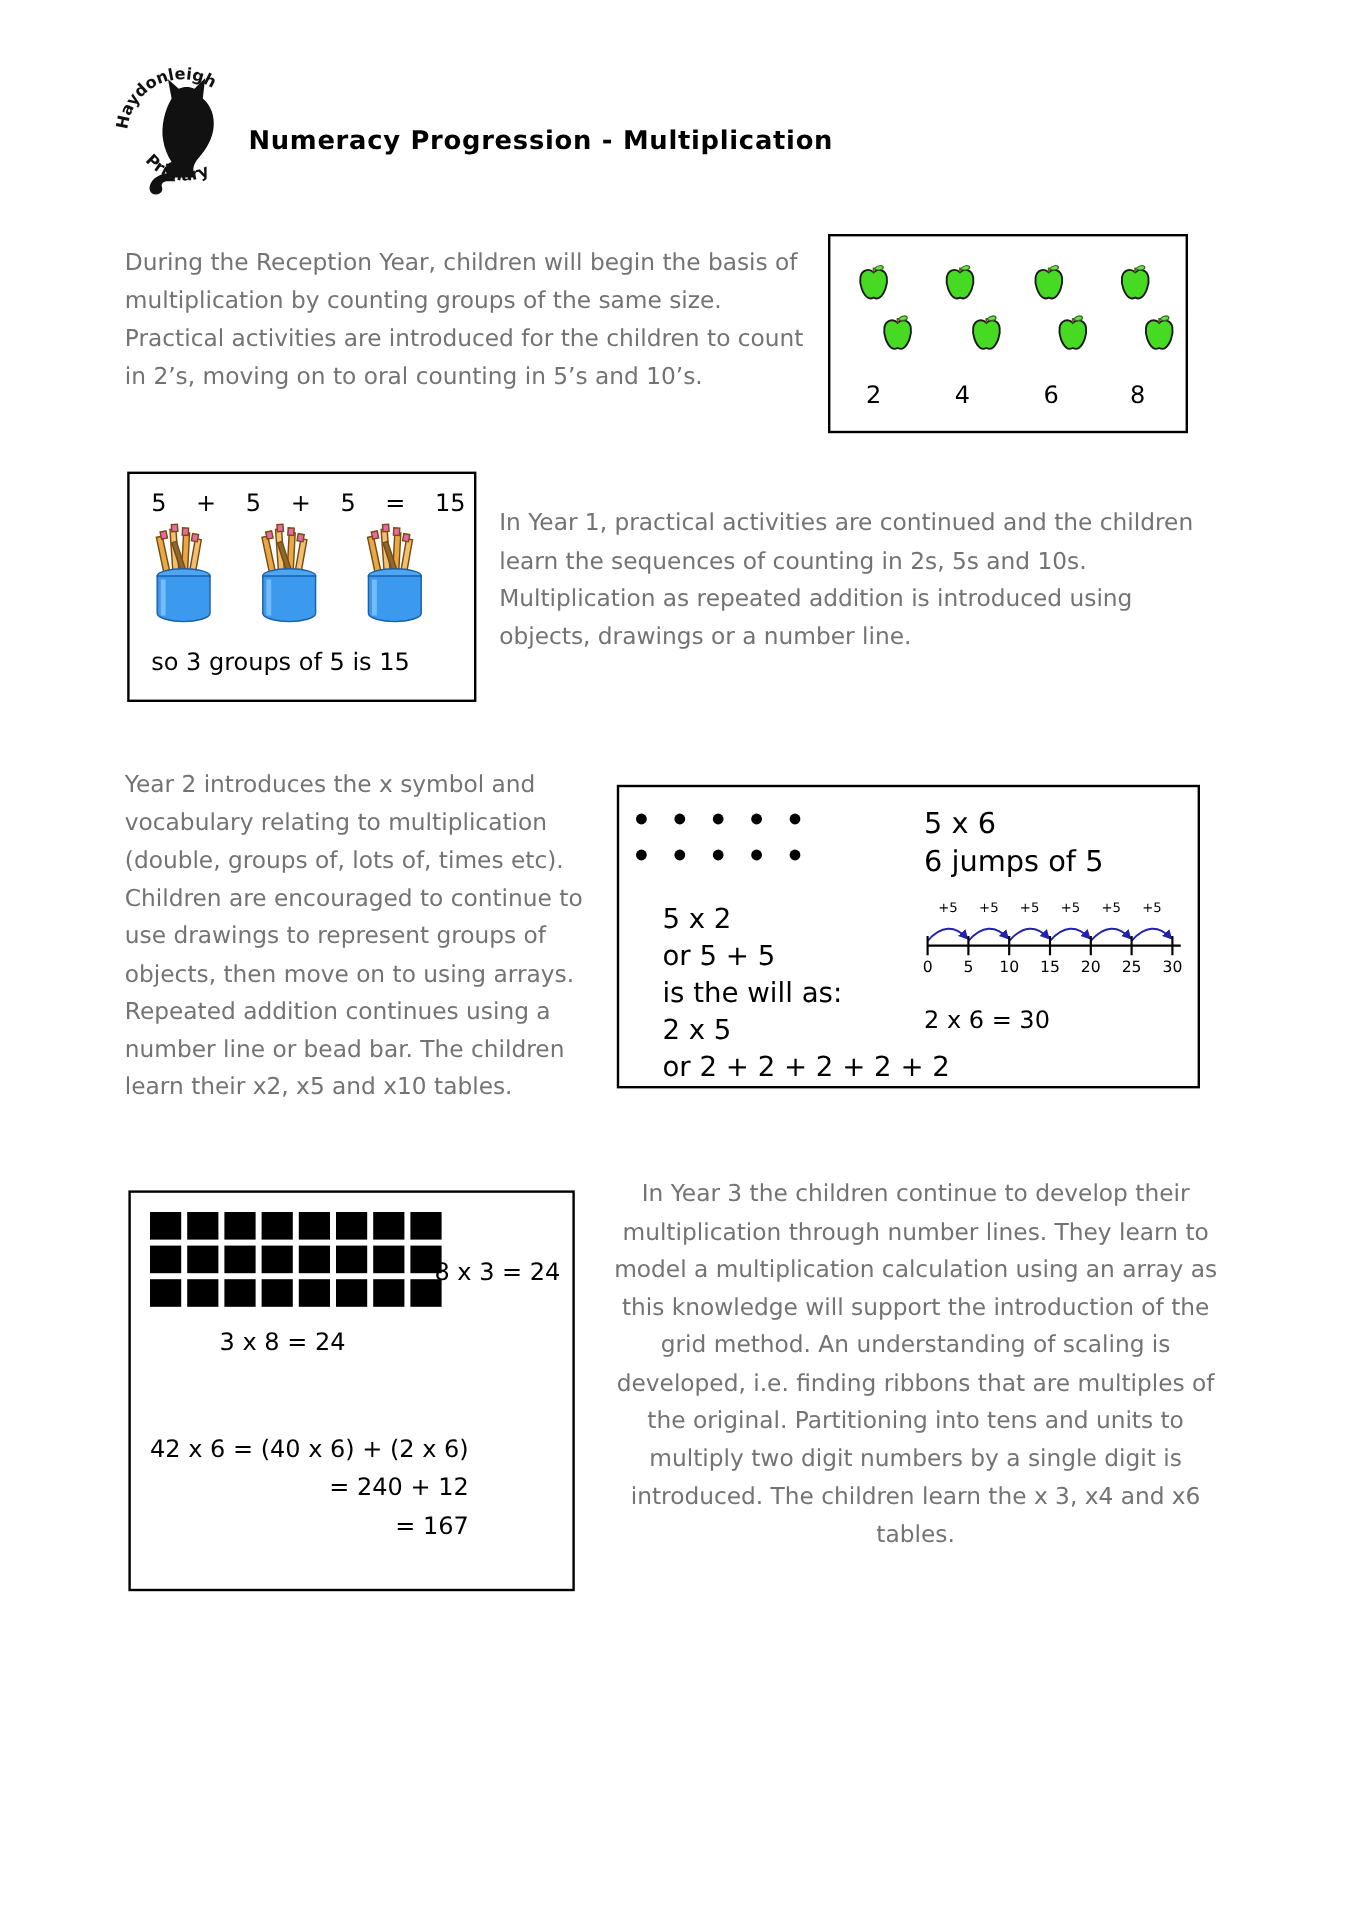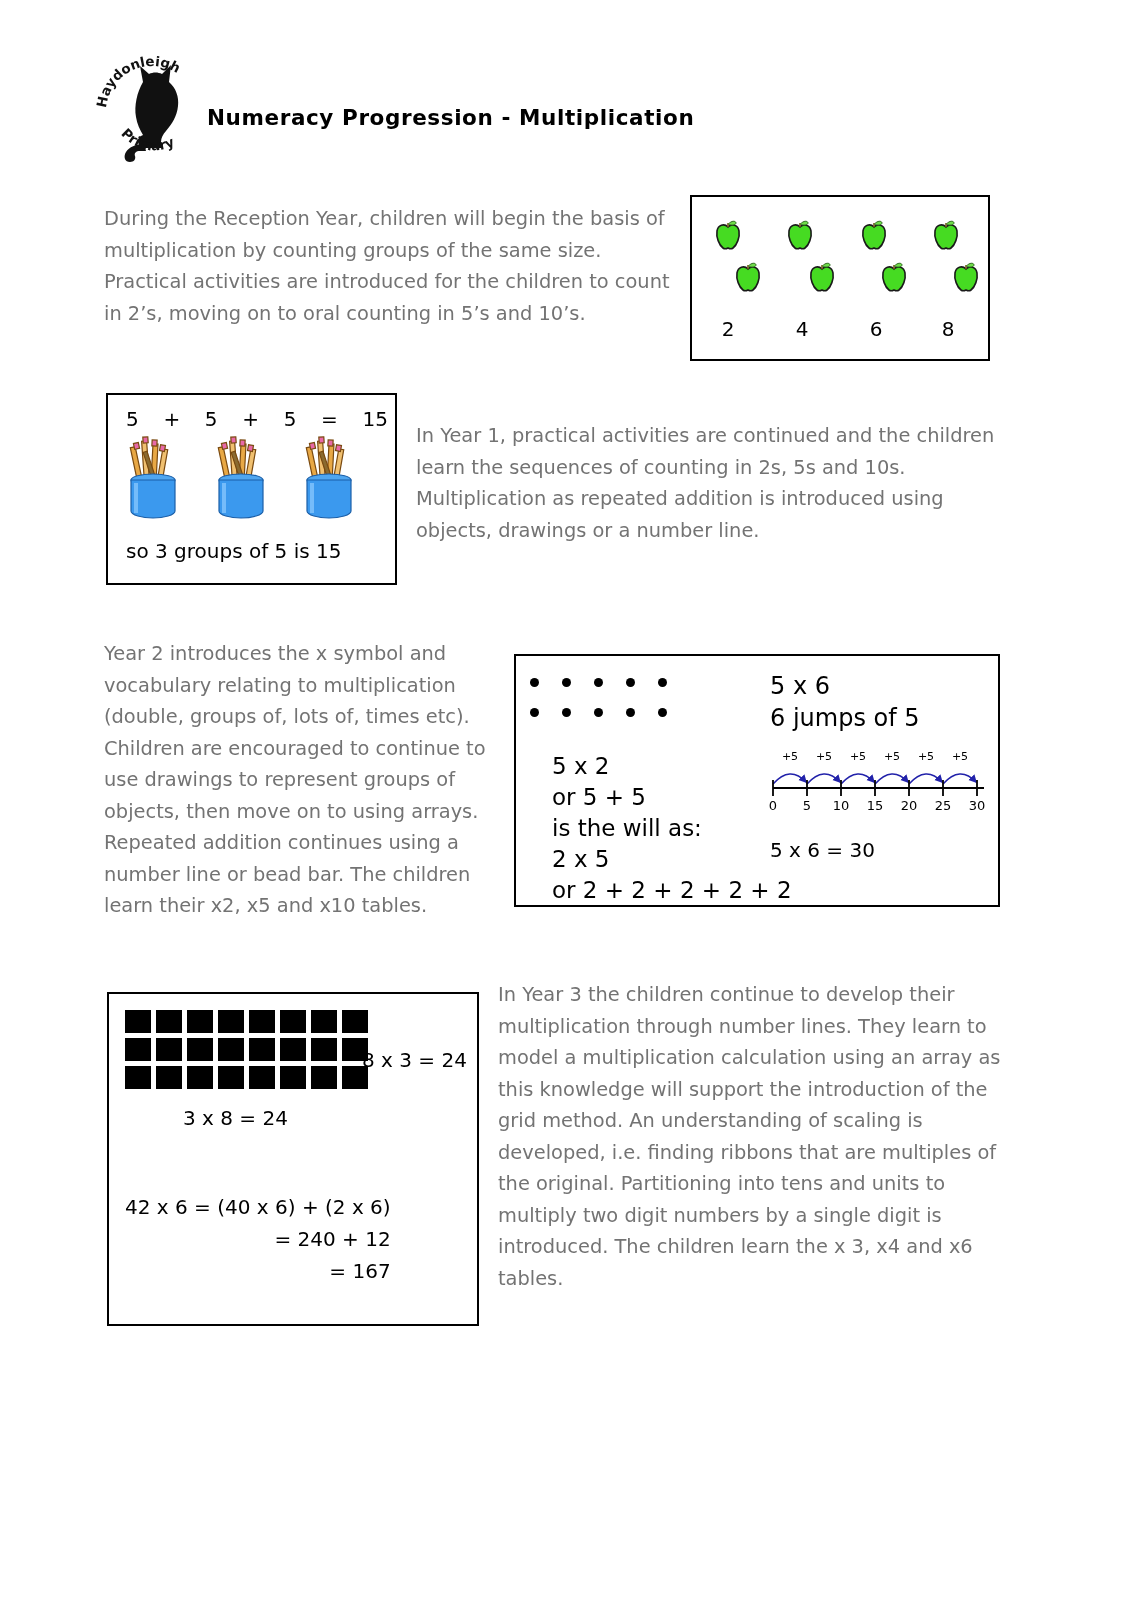--- a/index.html
+++ b/index.html
@@ -108,21 +108,21 @@
     position: absolute; left: 74px; top: 112px;
     font-family: "DejaVu Sans", sans-serif; font-size: 20px; white-space: nowrap;
   }
   .grid-calc {
     position: absolute; left: 16px; top: 157px;
     font-family: "DejaVu Sans", sans-serif; font-size: 20px; line-height: 32px; margin-top: 40px;
   }
   .grid-calc .indent { display: block; padding-left: 78px; text-align: right; }
 
   
-  #year3-text { position: absolute; left: 498px; top: 979px; width: 530px; }
+  #year3-text { position: absolute; left: 498px; top: 979px; width: 530px; text-align: center; }
 </style>
 </head>
 <body>
 
 <div class="page">
 
   <div class="header">
 
     <div class="logo">
       <svg width="112" height="112" viewBox="0 0 112 112" xmlns="http://www.w3.org/2000/svg">
@@ -442,21 +442,21 @@
           <text x="43" y="62">5</text>
           <text x="77" y="62">10</text>
           <text x="111" y="62">15</text>
           <text x="145" y="62">20</text>
           <text x="179" y="62">25</text>
           <text x="213" y="62">30</text>
         </g>
       </svg>
     </div>
 
-    <div class="y2-result">5 x 6 = 30</div>
+    <div class="y2-result">2 x 6 = 30</div>
   </div>
 
   <div class="box" id="array-box">
     <div class="array-grid">
       <div class="array-row">
         <div class="array-cell"></div>
         <div class="array-cell"></div>
         <div class="array-cell"></div>
         <div class="array-cell"></div>
         <div class="array-cell"></div>

